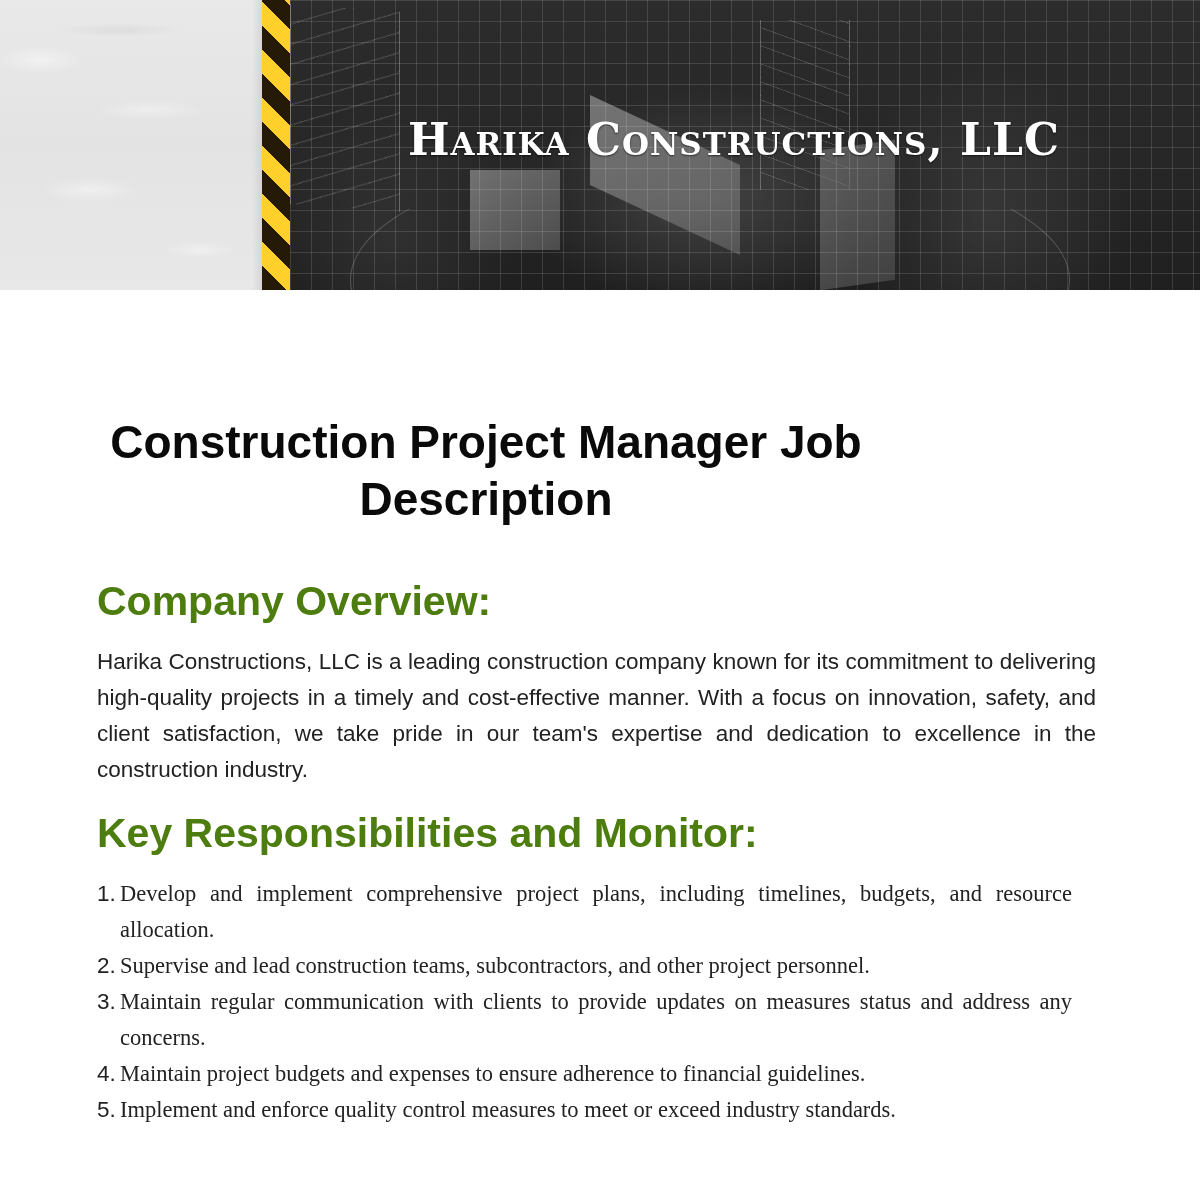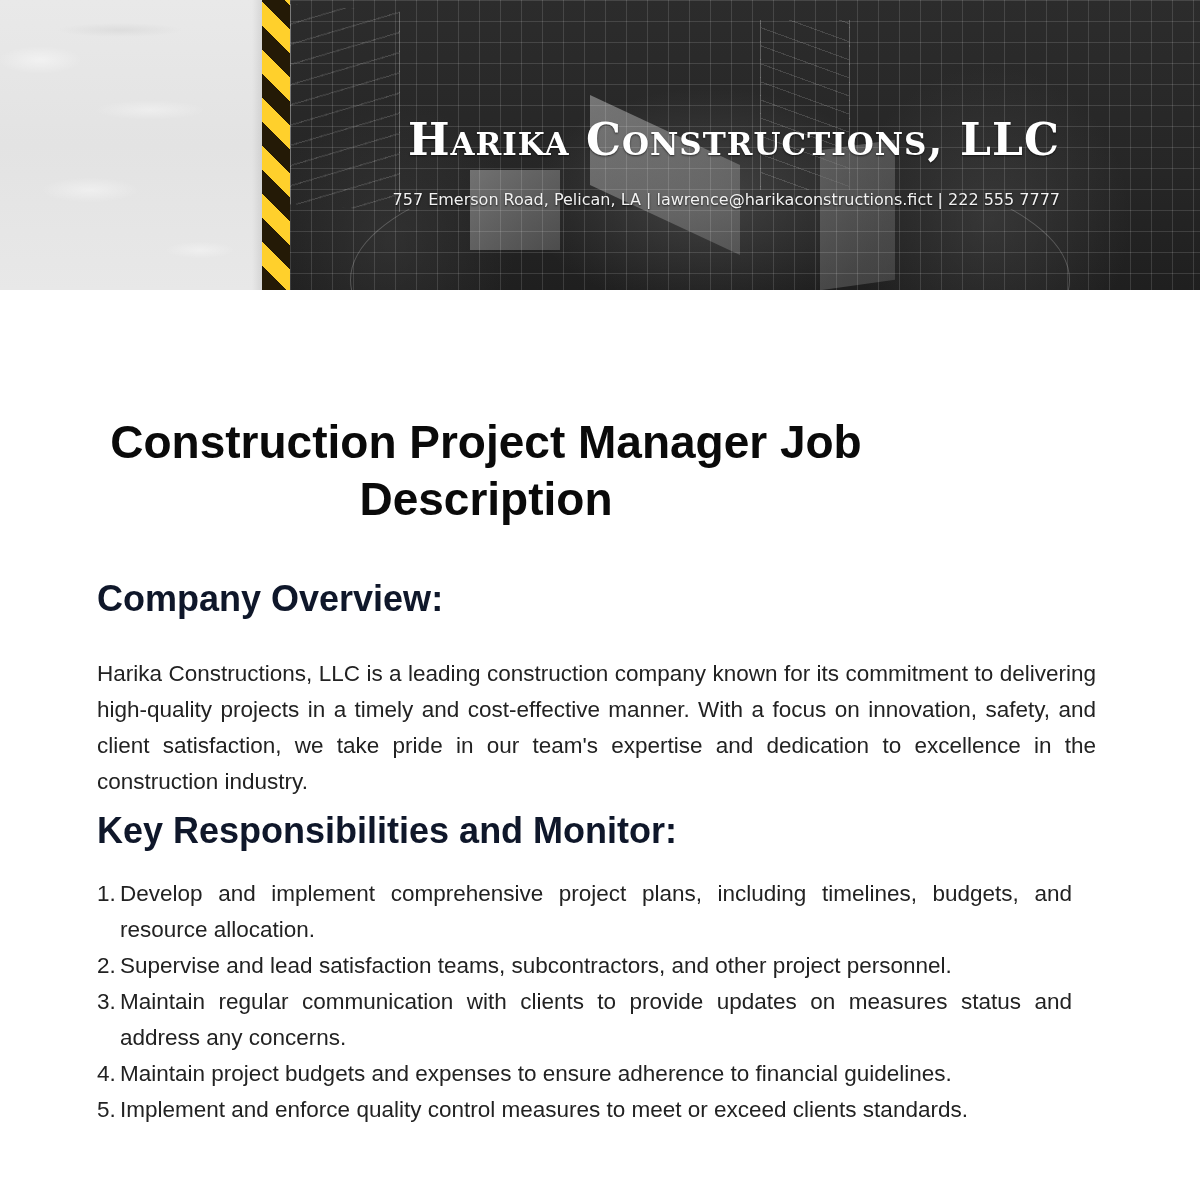--- a/index.html
+++ b/index.html
@@ -95,75 +95,74 @@
     text-shadow: 0 1px 2px rgba(0,0,0,0.7);
   }
 
   
   .doc-title {
     position: absolute; left: 0; top: 414px; width: 972px;
     text-align: center; font-weight: bold; font-size: 46px; line-height: 57px;
     color: #0a0a0a;
   }
   .section-heading {
-    position: absolute; left: 97px; font-weight: bold; font-size: 36px; color: #0f172a;
+    position: absolute; left: 97px; font-weight: bold; font-size: 41px; color: #4d7c0f;
   }
   .overview-heading { top: 578px; }
   .duties-heading { top: 810px; }
   .overview-text {
     position: absolute; left: 97px; top: 644px; width: 999px;
-    font-size: 22.5px; line-height: 36px; text-align: justify; color: #222; margin-top: 12px;
+    font-size: 22.5px; line-height: 36px; text-align: justify; color: #222;
   }
   .duties-list {
     position: absolute; left: 97px; top: 876px; width: 975px;
     list-style: none; font-size: 22.5px; line-height: 36px; color: #222;
   }
   .duties-list li { display: flex; text-align: justify; }
   .duty-num { width: 23px; flex: 0 0 23px; }
-  .duty-text { flex: 1; text-align: justify; }
+  .duty-text { flex: 1; text-align: justify; font-family: Liberation Serif, serif; }
 </style>
 </head>
 <body>
 
 <div class="header">
   <div class="texture-panel"></div>
   <div class="hazard-stripe"></div>
   <div class="photo-panel">
     <div class="shape arc"></div>
     <div class="shape tower-left"></div>
     <div class="shape tower-right"></div>
     <div class="shape block-center"></div>
     <div class="shape beam-center"></div>
     <div class="shape block-right"></div>
     <div class="grid-overlay"></div>
     <div class="company-name">Harika Constructions, LLC</div>
-    <div class="contact-line">757 Emerson Road, Pelican, LA | lawrence@harikaconstructions.fict | 222 555 7777</div>
   </div>
 </div>
 
 <h1 class="doc-title">Construction Project Manager Job Description</h1>
 
 <h2 class="section-heading overview-heading">Company Overview:</h2>
 <p class="overview-text">Harika Constructions, LLC is a leading construction company known for its commitment to delivering high-quality projects in a timely and cost-effective manner. With a focus on innovation, safety, and client satisfaction, we take pride in our team's expertise and dedication to excellence in the construction industry.</p>
 
 <h2 class="section-heading duties-heading">Key Responsibilities and Monitor:</h2>
 <ol class="duties-list">
   <li>
     <span class="duty-num">1.</span>
     <span class="duty-text">Develop and implement comprehensive project plans, including timelines, budgets, and resource allocation.</span>
   </li>
   <li>
     <span class="duty-num">2.</span>
-    <span class="duty-text">Supervise and lead satisfaction teams, subcontractors, and other project personnel.</span>
+    <span class="duty-text">Supervise and lead construction teams, subcontractors, and other project personnel.</span>
   </li>
   <li>
     <span class="duty-num">3.</span>
     <span class="duty-text">Maintain regular communication with clients to provide updates on measures status and address any concerns.</span>
   </li>
   <li>
     <span class="duty-num">4.</span>
     <span class="duty-text">Maintain project budgets and expenses to ensure adherence to financial guidelines.</span>
   </li>
   <li>
     <span class="duty-num">5.</span>
-    <span class="duty-text">Implement and enforce quality control measures to meet or exceed clients standards.</span>
+    <span class="duty-text">Implement and enforce quality control measures to meet or exceed industry standards.</span>
   </li>
 </ol>
 
 </body></html>

